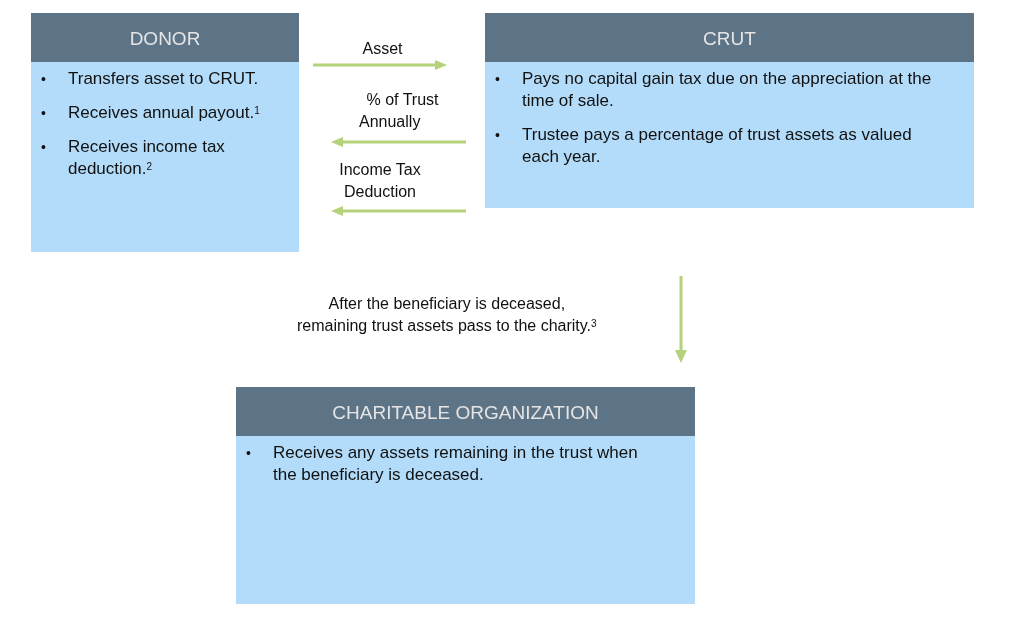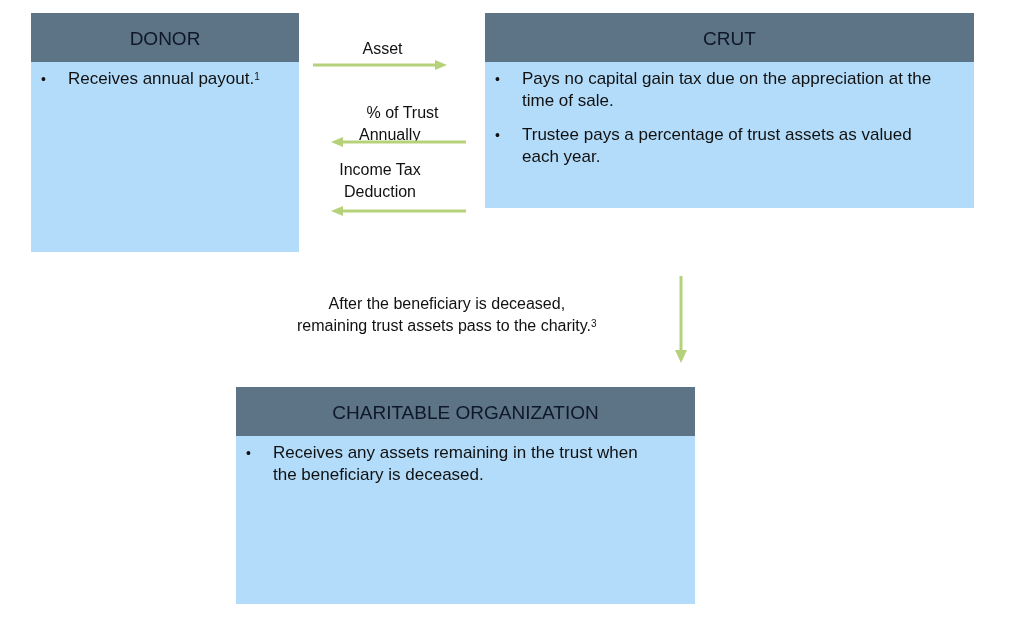--- a/index.html
+++ b/index.html
@@ -1,52 +1,54 @@
 <!DOCTYPE html>
 <html><head>
 <meta charset="utf-8">
 <style>
   html,body{margin:0;padding:0;background:#ffffff;}
   body{width:1024px;height:623px;position:relative;overflow:hidden;font-family:"Liberation Sans",sans-serif;color:#111;}
   .box{position:absolute;background:#b3dcfa;}
-  .hdr{background:#5d7386;color:#0f172a;text-align:center;font-size:19px;height:49px;line-height:51px;}
+  .hdr{background:#5d7386;color:#e5e5e5;text-align:center;font-size:19px;height:49px;line-height:51px;}
   ul{list-style:none;margin:0;padding:6px 10px 0 10px;}
   li{position:relative;padding-left:27px;font-size:17px;line-height:22px;margin-bottom:12px;}
   li::before{content:"•";position:absolute;left:0;top:0;font-size:14px;}
   sup{font-size:10px;vertical-align:top;position:relative;top:-2px;}
   .lbl{position:absolute;font-size:16px;line-height:22px;text-align:center;}
   .arr{position:absolute;}
 </style>
 </head>
 <body>
 
 <div class="box" style="left:31px;top:13px;width:268px;height:239px;">
   <div class="hdr">DONOR</div>
   <ul>
+    <li><span>Transfers asset to CRUT.</span></li>
     <li><span>Receives annual payout.</span><sup>1</sup></li>
+    <li style="padding-right:30px"><span>Receives income tax deduction.</span><sup>2</sup></li>
   </ul>
 </div>
 
 <div class="box" style="left:485px;top:13px;width:489px;height:195px;">
   <div class="hdr">CRUT</div>
   <ul>
     <li><span>Pays no capital gain tax due on the appreciation at the time of sale.</span></li>
     <li style="padding-right:50px"><span>Trustee pays a percentage of trust assets as valued each year.</span></li>
   </ul>
 </div>
 
 <div class="box" style="left:236px;top:387px;width:459px;height:217px;">
   <div class="hdr">CHARITABLE ORGANIZATION</div>
   <ul>
     <li style="padding-right:20px"><span>Receives any assets remaining in the trust when the beneficiary is deceased.</span></li>
   </ul>
 </div>
 
 <div class="lbl" style="left:340px;top:38px;width:85px;">Asset</div>
-<div class="lbl" style="left:345px;top:102px;width:115px;">
+<div class="lbl" style="left:345px;top:89px;width:115px;">
   <div>% of Trust</div>
     <div style="text-align:left;padding-left:14px">Annually</div>
 </div>
 <div class="lbl" style="left:325px;top:159px;width:110px;">
   <div>Income Tax</div>
     <div>Deduction</div>
 </div>
 <div class="lbl" style="left:297px;top:293px;text-align:center;">
   <div>After the beneficiary is deceased,</div>
   <div><span>remaining trust assets pass to the charity.</span><sup>3</sup></div>

